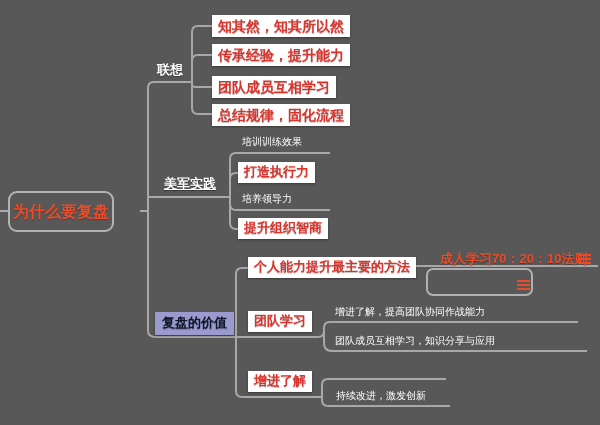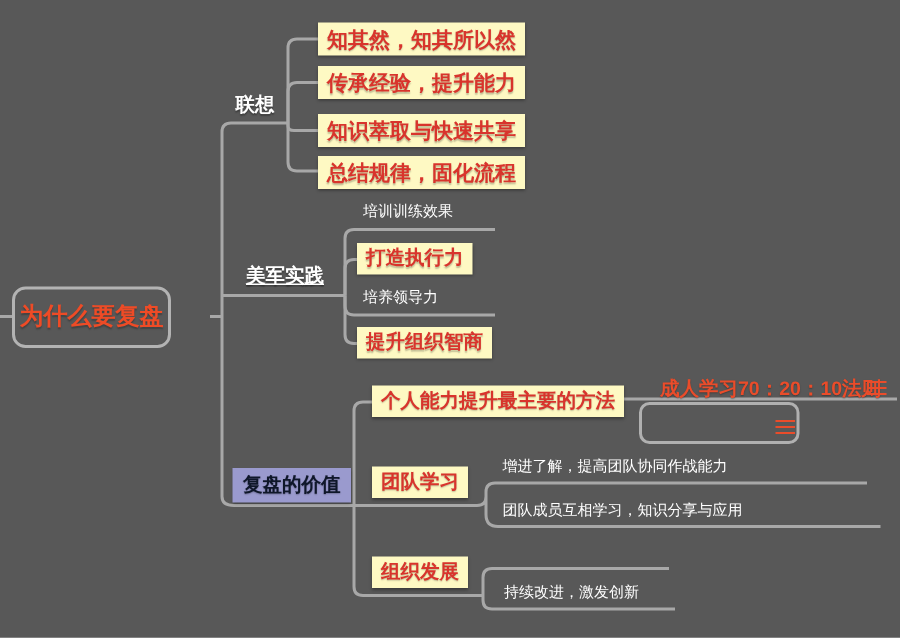--- a/index.html
+++ b/index.html
@@ -12,21 +12,21 @@
   .topic{position:absolute;white-space:nowrap;line-height:1.3;}
   .root-box{
     left:8px;top:191px;width:106px;height:41px;
     border:2px solid #b3b3b3;border-radius:9px;box-sizing:border-box;
     color:#ee4b26;font-size:16px;font-weight:bold;
     text-align:center;line-height:37px;
     text-shadow:0 1px 1px rgba(0,0,0,0.25);
   }
   .gold-label{color:#ffffff;font-size:13px;font-weight:bold;text-shadow:0 1px 1px rgba(0,0,0,0.3);}
   .blue-box{
-    background:#fef9c3;color:#d8342c;font-weight:bold;
+    background:#ffffff;color:#d8342c;font-weight:bold;
     padding:2px 6px;font-size:14px;
     box-shadow:0 1px 2px rgba(0,0,0,0.35);
     text-shadow:0 1px 1px rgba(0,0,0,0.25);
   }
   .blue-box.sm{font-size:13px;}
   .lavender-box{
     background:#9a9ace;color:#0f172a;font-weight:bold;font-size:13px;
     padding:3px 7px;box-shadow:0 1px 2px rgba(0,0,0,0.35);
     text-shadow:0 1px 1px rgba(0,0,0,0.25);
   }
@@ -66,37 +66,37 @@
       <path d="M236 337 H318 Q324 337 324 331 M324 331 V328 Q324 322 330 322 H578 M324 331 V343 Q324 351 332 351 H587"></path>
       <path d="M236 337 V391 Q236 397 242 397 H322 M322 397 V385 Q322 379 328 379 H446 M322 397 V400 Q322 406 328 406 H450"></path>
     </g>
   </svg>
 
   <div class="topic root-box">为什么要复盘</div>
 
   <div class="topic gold-label" style="left:157px;top:62px;">联想</div>
   <div class="topic blue-box" style="left:212px;top:15px;">知其然，知其所以然</div>
   <div class="topic blue-box" style="left:212px;top:44px;">传承经验，提升能力</div>
-  <div class="topic blue-box" style="left:212px;top:76px;">知识萃取与快速共享</div>
+  <div class="topic blue-box" style="left:212px;top:76px;">团队成员互相学习</div>
   <div class="topic blue-box" style="left:212px;top:104px;">总结规律，固化流程</div>
 
   <div class="topic gold-label" style="left:164px;top:176px;text-decoration:underline;">美军实践</div>
   <div class="topic white-text" style="left:242px;top:135px;">培训训练效果</div>
   <div class="topic blue-box sm" style="left:238px;top:162px;">打造执行力</div>
   <div class="topic white-text" style="left:242px;top:192px;">培养领导力</div>
   <div class="topic blue-box sm" style="left:238px;top:218px;">提升组织智商</div>
 
   <div class="topic lavender-box" style="left:155px;top:312px;">复盘的价值</div>
 
   <div class="topic blue-box sm" style="left:248px;top:257px;">个人能力提升最主要的方法</div>
   <div class="topic red-label" style="left:440px;top:251px;">成人学习70：20：10法则</div>
   <span class="note-icon" style="left:578px;top:254px;"></span>
   <div class="select-box"></div>
   <span class="note-icon" style="left:517px;top:280px;"></span>
 
   <div class="topic blue-box sm" style="left:248px;top:311px;">团队学习</div>
   <div class="topic white-text" style="left:335px;top:305px;">增进了解，提高团队协同作战能力</div>
   <div class="topic white-text" style="left:335px;top:334px;">团队成员互相学习，知识分享与应用</div>
 
-  <div class="topic blue-box sm" style="left:248px;top:371px;">组织发展</div>
+  <div class="topic blue-box sm" style="left:248px;top:371px;">增进了解</div>
   <div class="topic white-text" style="left:336px;top:389px;">持续改进，激发创新</div>
 
 </div>
 
 </body></html>

